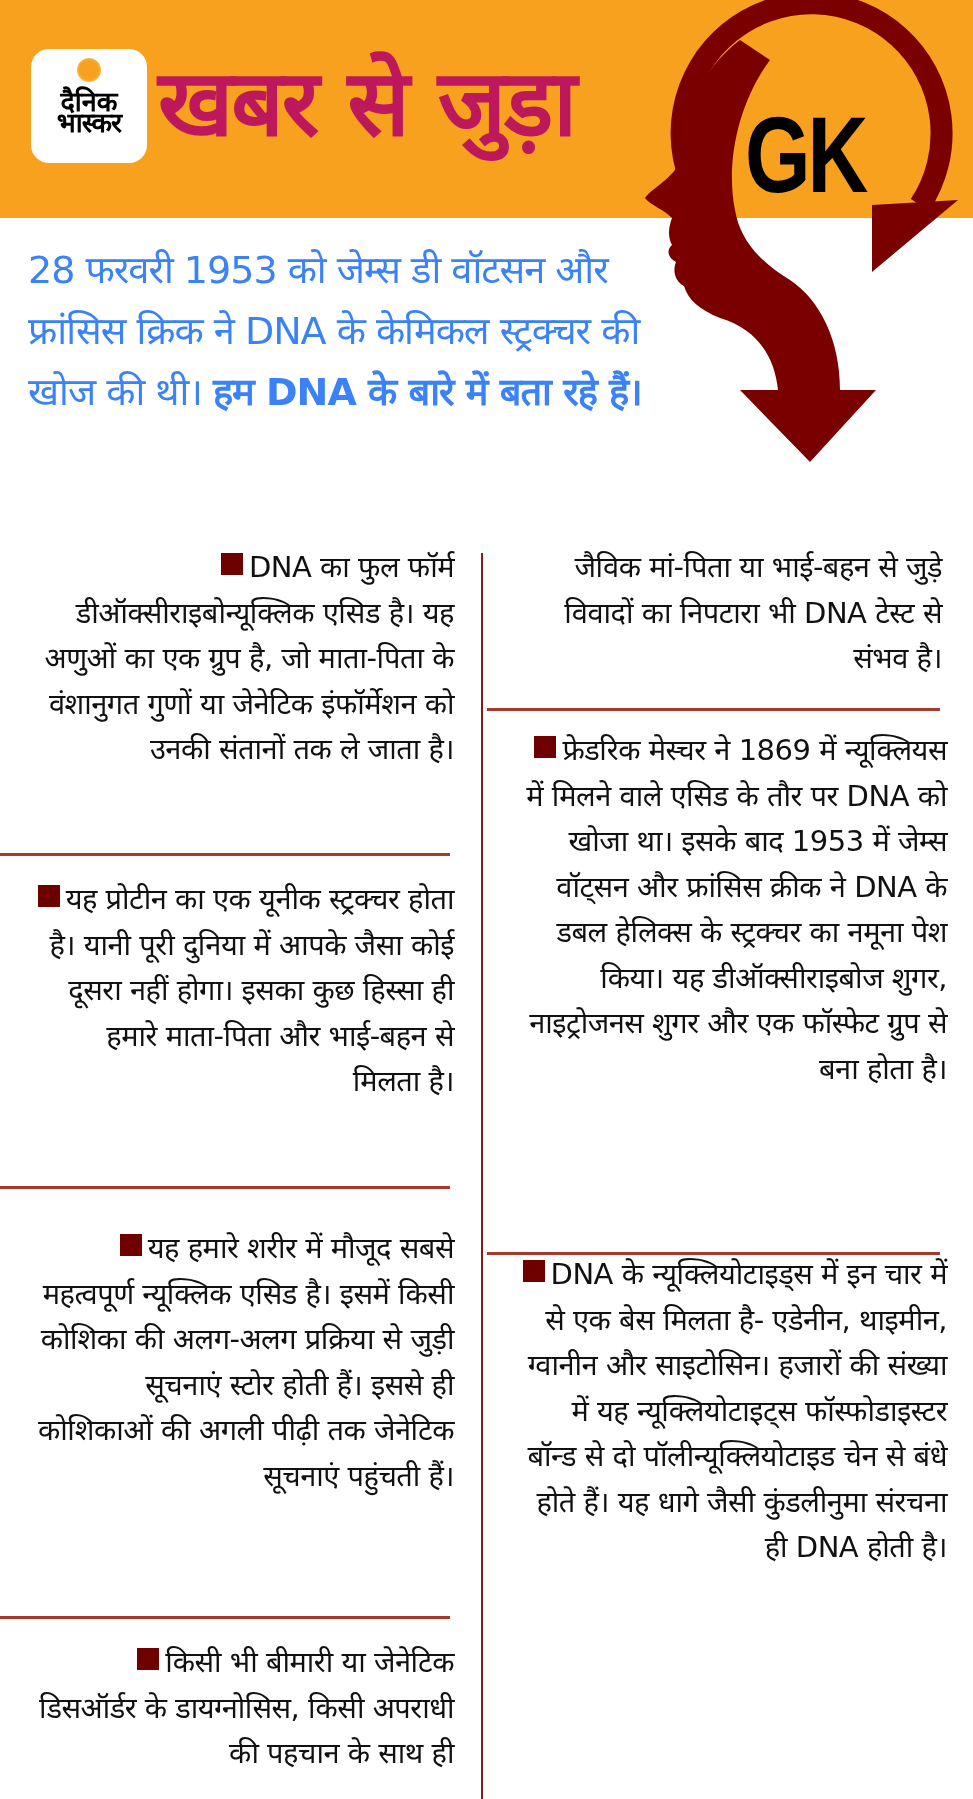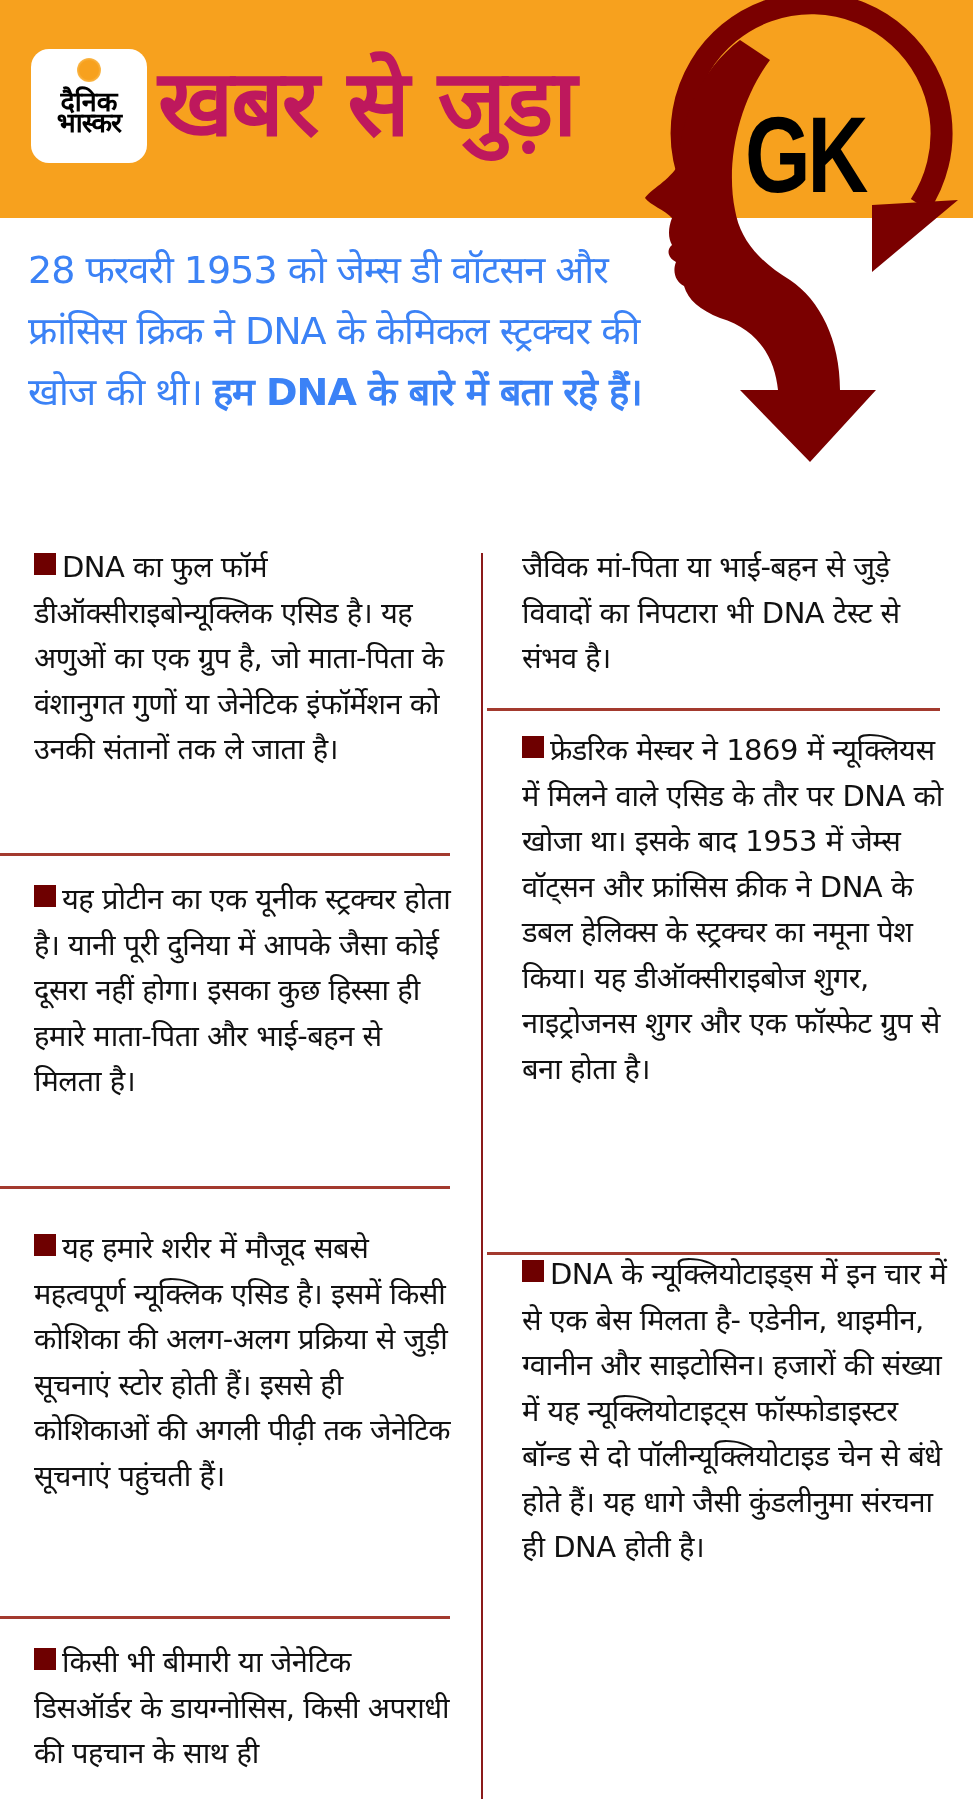--- a/index.html
+++ b/index.html
@@ -22,21 +22,21 @@
              transform: scaleX(0.78); transform-origin: left top; }
   .intro { position: absolute; left: 28px; top: 240px; width: 640px; font-size: 38px; line-height: 61px;
            font-family: "DejaVu Sans", sans-serif; color: #3b82f6; letter-spacing: -1px; }
   .intro b { font-weight: bold; }
   .col { position: absolute; font-family: "DejaVu Sans", sans-serif; font-size: 29px; line-height: 45.5px;
          color: #111; letter-spacing: -0.5px; }
   .bullet { display: inline-block; width: 22px; height: 22px; background: #6E0000; margin-right: 6px;
             vertical-align: 2px; }
   .hr { position: absolute; height: 3px; background: #A33A2E; }
   .vr { position: absolute; width: 2px; background: #8B1A1A; }
-  .item { position: absolute; }
+  .item { position: absolute; text-align: right; }
 </style>
 </head>
 <body>
 
 <div class="header-band"></div>
 
 <div class="logo">
   <div class="sun"></div>
   <div class="l1">दैनिक</div>
   <div class="l2">भास्कर</div>

